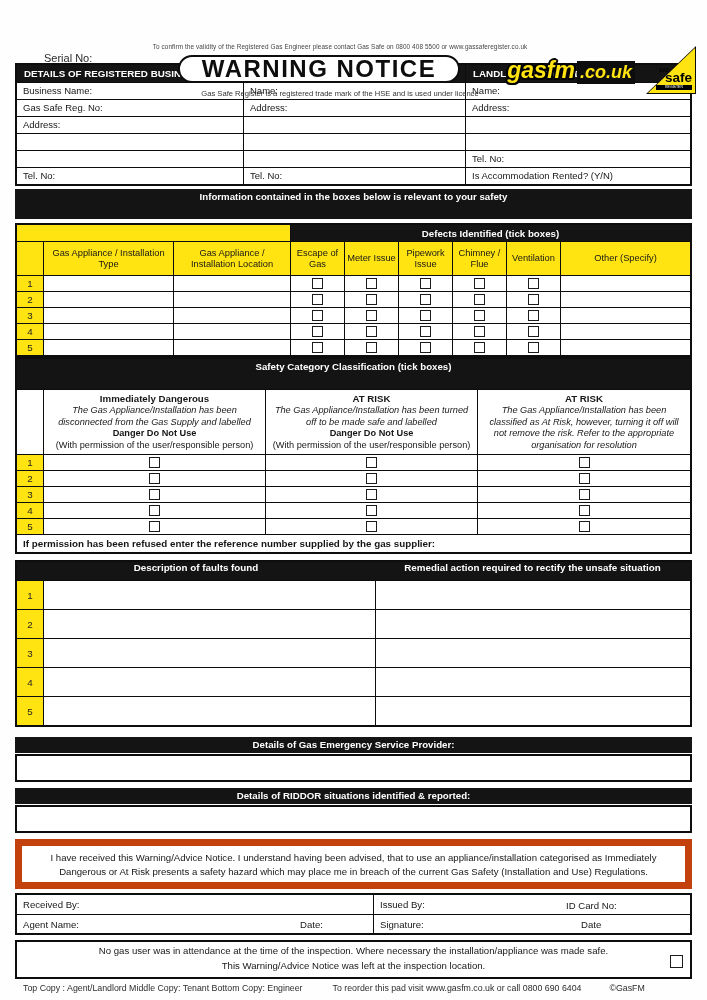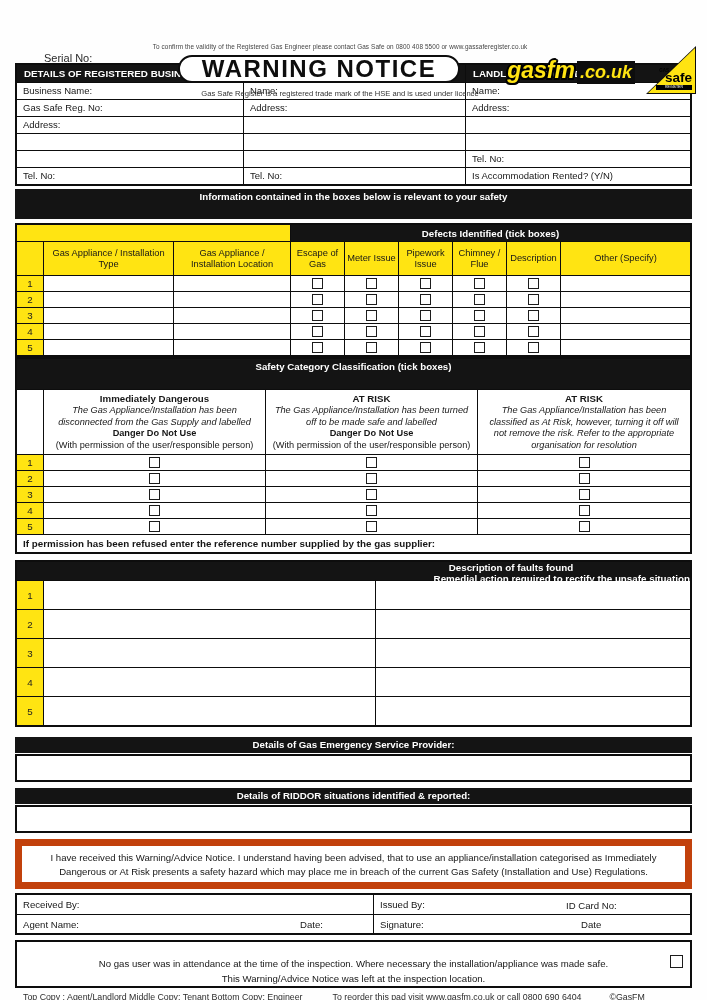--- a/index.html
+++ b/index.html
@@ -80,21 +80,21 @@
   .s-head .tcell { text-align:center; font-size:9.2px; line-height:1.25; padding:3px 5px; }
   .cat-title { font-weight:bold; font-size:9.7px; }
   .cat-desc { font-style:italic; }
   .cat-danger { font-weight:bold; }
   .safety .drow { height:16px; }
   .perm-row { display:flex; border-top:1.2px solid #0d0d0d; height:18px; align-items:center; }
   .perm-row span { font-weight:bold; font-size:9.8px; padding-left:6px; }
 
   
   .faults { margin-top:6px; }
-  .f-bar { display:flex; background:#141414; color:#fff; height:18px; align-items:flex-end;flex-direction:column; }
+  .f-bar { display:flex; background:#141414; color:#fff; height:18px; align-items:flex-start; }
   .f-bar .fh1 { width:358px; text-align:center; font-weight:bold; font-size:9.8px; }
   .f-bar .fh2 { flex:1; text-align:center; font-weight:bold; font-size:9.8px; }
   .faults .frow { height:29px; }
   .f-desc { width:332px; } .f-rem { flex:1; border-left:1.6px solid #0d0d0d; }
 
   
   .sect { margin-top:10px; }
   .sect2 { margin-top:6px; }
   .sect-box { border:2px solid #0d0d0d; height:28px; margin-top:1px; background:#fff; }
 
@@ -105,22 +105,22 @@
   
   .sig { margin-top:4px; }
   .sig .trow { height:19px; align-items:center; }
   .sig-a { width:356px; position:relative; height:100%; display:flex; align-items:center; }
   .sig-b { flex:1; position:relative; height:100%; display:flex; align-items:center;
            border-left:1.6px solid #0d0d0d; }
   .sig .lab { font-size:9.6px; padding-left:6px; }
   .abs { position:absolute; font-size:9.6px; top:50%; transform:translateY(-50%); }
 
   
-  .note { margin-top:5px; border:2px solid #0d0d0d; height:48px; position:relative;
-          text-align:center; font-size:9.6px; line-height:1.5; padding-top:15px; background:#fff; }
+  .note { margin-top:5px; border:2px solid #0d0d0d; height:39px; position:relative;
+          text-align:center; font-size:9.6px; line-height:1.5; padding-top:2px; background:#fff; }
   .note .cb { position:absolute; right:7px; top:13px; width:13px; height:13px; }
 
   
   .footer { margin-top:4px; display:flex; font-size:8.8px; color:#2c2c2c; padding-left:8px; }
   .f-reorder { margin-left:30px; }
   .f-cr { margin-left:28px; }
 </style>
 </head>
 <body>
 
@@ -194,21 +194,21 @@
       <div class="d-dark">Defects Identified (tick boxes)</div>
     </div>
     <div class="trow d-headrow">
       <div class="tcell nb c-num"></div>
       <div class="tcell c-type">Gas Appliance / Installation Type</div>
       <div class="tcell c-loc">Gas Appliance / Installation Location</div>
       <div class="tcell c-tick">Escape of Gas</div>
       <div class="tcell c-tick">Meter Issue</div>
       <div class="tcell c-tick">Pipework Issue</div>
       <div class="tcell c-tick">Chimney / Flue</div>
-      <div class="tcell c-tick">Description</div>
+      <div class="tcell c-tick">Ventilation</div>
       <div class="tcell c-other">Other (Specify)</div>
     </div>
 
     <div class="trow drow">
       <div class="tcell nb c-num num-cell">1</div>
       <div class="tcell c-type"></div>
       <div class="tcell c-loc"></div>
       <div class="tcell c-tick tick-cell">
             <span class="cb"></span>
           </div>

